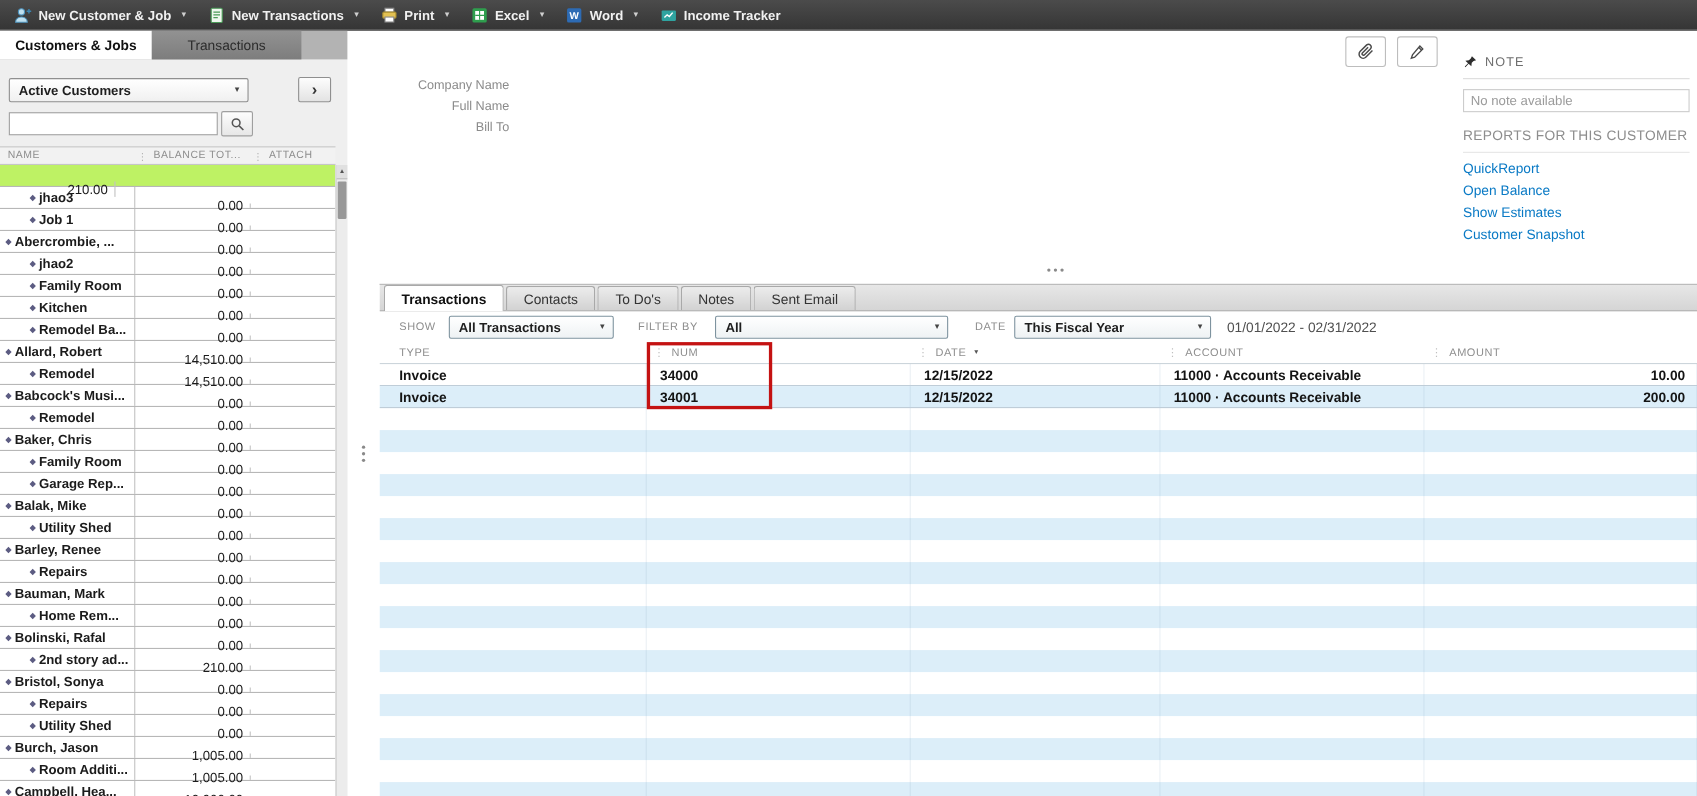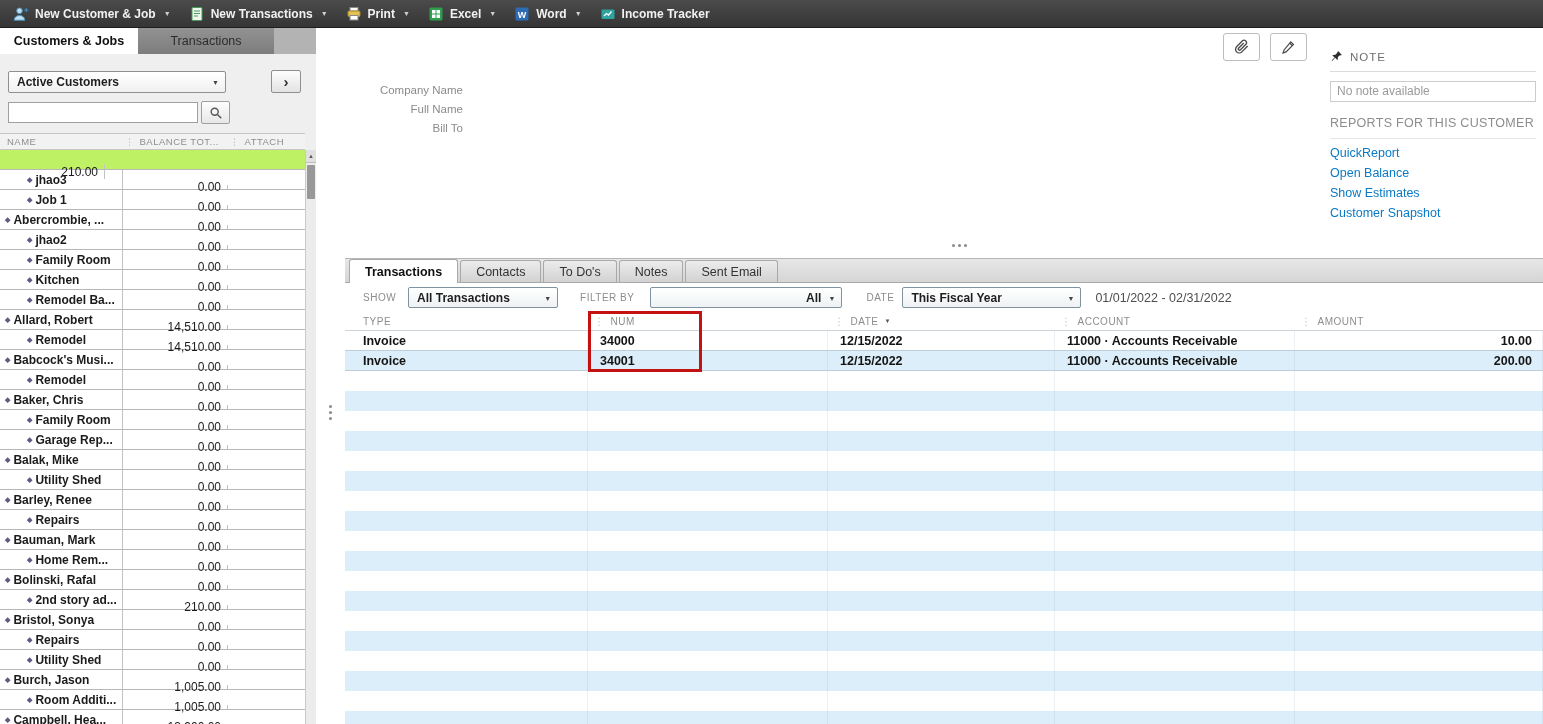--- a/index.html
+++ b/index.html
@@ -71,21 +71,21 @@
   .s-scroll .thumb { margin:2px 1px 0 1px; height:34px; background:#989898; border-radius:1px; }
 
   .v-gap { position:absolute; left:316px; top:28px; width:29px; height:696px; background:#fff; }
   .v-dots { position:absolute; left:13px; top:377px; width:3px; height:3px; background:#8a8a8a;
             border-radius:50%; box-shadow:0 6px 0 #8a8a8a, 0 12px 0 #8a8a8a; }
 
   
   .main-top { position:absolute; left:345px; top:28px; width:1198px; height:219px; background:#fff; }
   .page-title { position:absolute; left:20px; top:0; font-size:34px; line-height:52px;
                 font-weight:400; color:#575757; letter-spacing:.5px; }
-  .fields { position:absolute; left:18px; top:56px; }
+  .fields { position:absolute; left:18px; top:44px; }
   .field-row { display:flex; margin-bottom:7px; }
   .field-label { width:100px; text-align:right; color:#8b8b8b; font-size:11.5px; }
   .field-value { width:200px; }
   .actions { position:absolute; left:878px; top:5px; display:flex; gap:10px; }
   .icon-btn { width:37px; height:28px; border:1px solid #bdbdbd; border-radius:3px; background:#fff;
               display:flex; align-items:center; justify-content:center; cursor:pointer; }
   .icon-btn svg { width:16px; height:16px; }
 
   .note-panel { position:absolute; left:985px; top:22px; width:206px; }
   .np-head { display:flex; align-items:center; gap:7px; color:#6e6e6e; font-size:11.5px;
@@ -113,21 +113,21 @@
                   margin-bottom:-1px; color:#111; }
 
   .t-filters { height:29px; display:flex; align-items:center; padding-left:18px; }
   .f-label { font-size:10px; color:#8d8d8d; letter-spacing:.5px; }
   .dd { position:relative; height:21px; border:1px solid #7e939f; border-radius:2px;
         background:linear-gradient(#ffffff,#eef2f4); display:flex; align-items:center;
         padding:0 20px 0 8px; font-weight:bold; font-size:12px; color:#1e1e1e; cursor:default; }
   .dd .caret { position:absolute; right:6px; top:50%; transform:translateY(-50%); font-size:7px; color:#444; }
   .dd-show { width:150px; margin-left:12px; }
   .f-filter { margin-left:22px; }
-  .dd-filter { width:192px; margin-left:16px;justify-content:flex-end; }
+  .dd-filter { width:212px; margin-left:16px; }
   .f-date { margin-left:24px; }
   .dd-date { width:179px; margin-left:8px; }
   .date-range { margin-left:14px; font-size:12.5px; color:#4f4f4f; }
 
   .t-head { height:19px; display:flex; align-items:center; color:#8d8d8d; font-size:10px;
             letter-spacing:.5px; border-bottom:1px solid #ccd5db; }
   .t-h { display:flex; align-items:center; height:100%; }
   .t-h .sep { color:#bfbfbf; margin-right:6px; }
   .w-type { width:243px; padding-left:18px; }
   .w-num { width:240px; padding-left:6px; }

